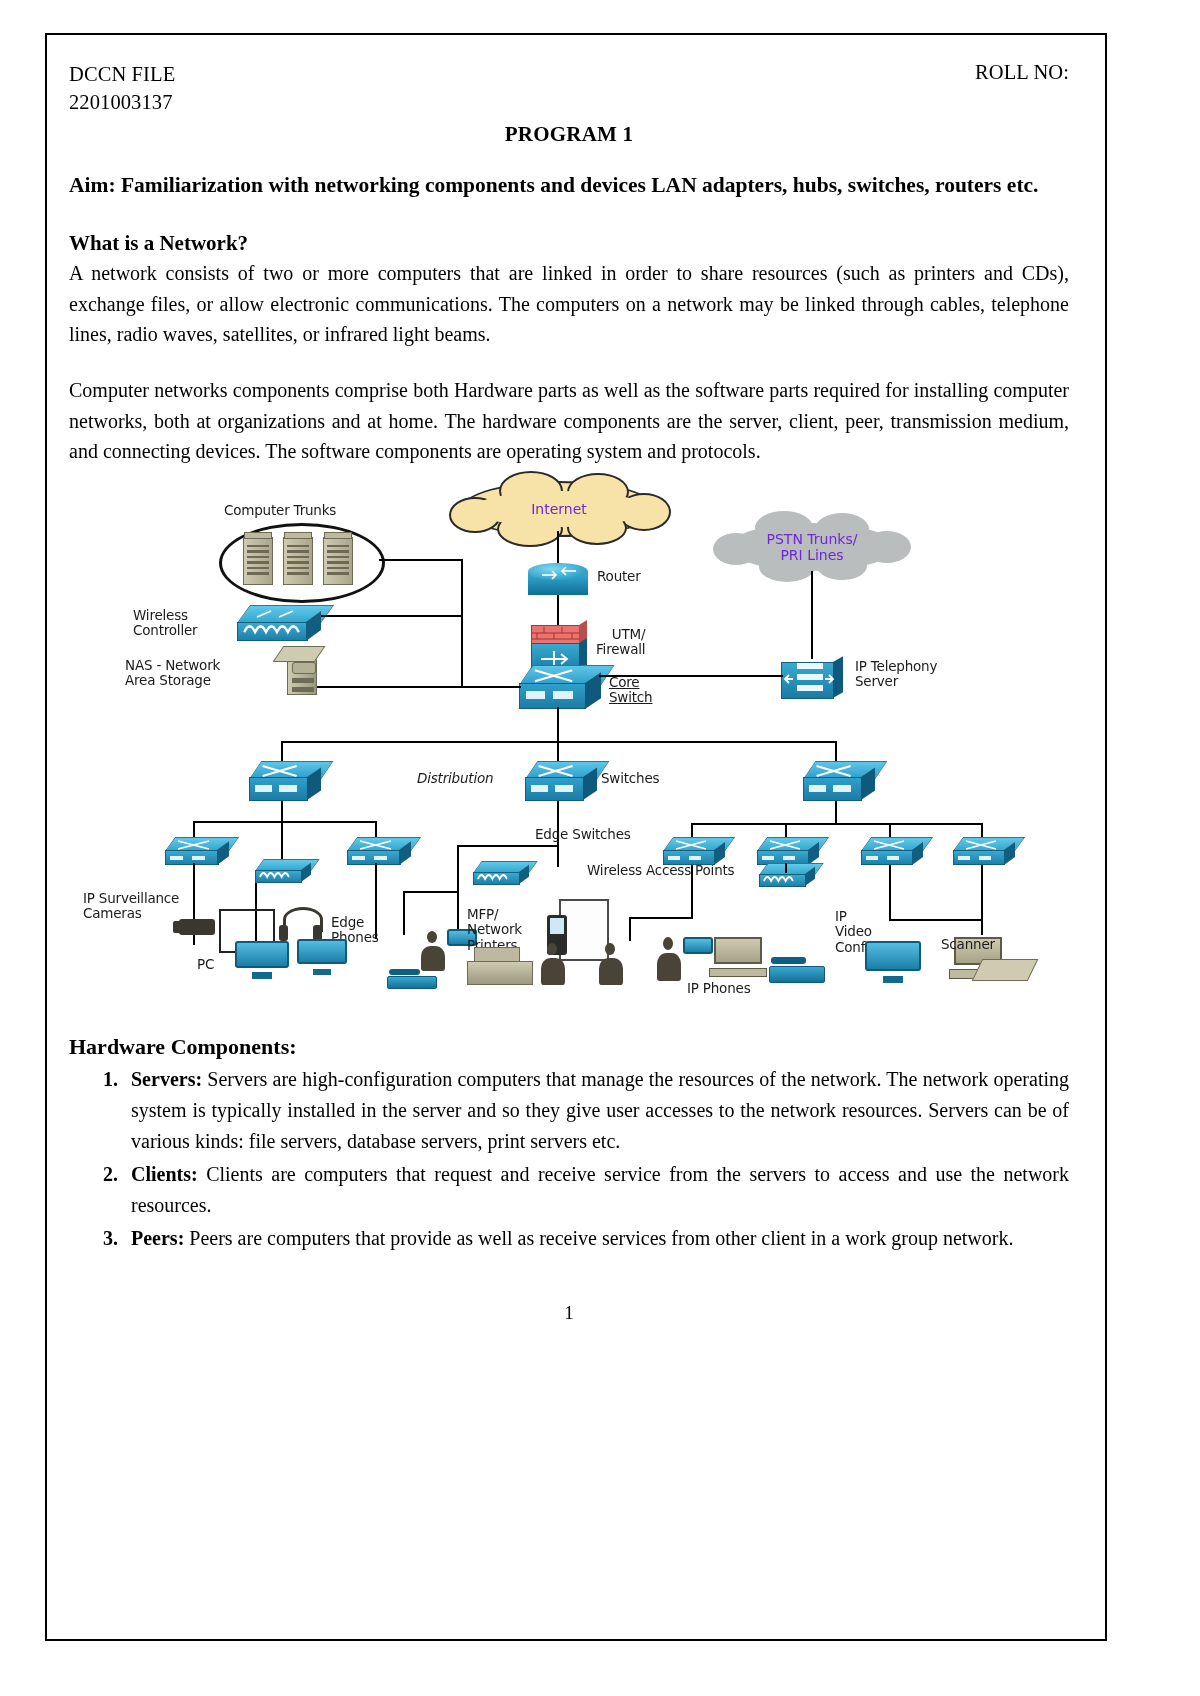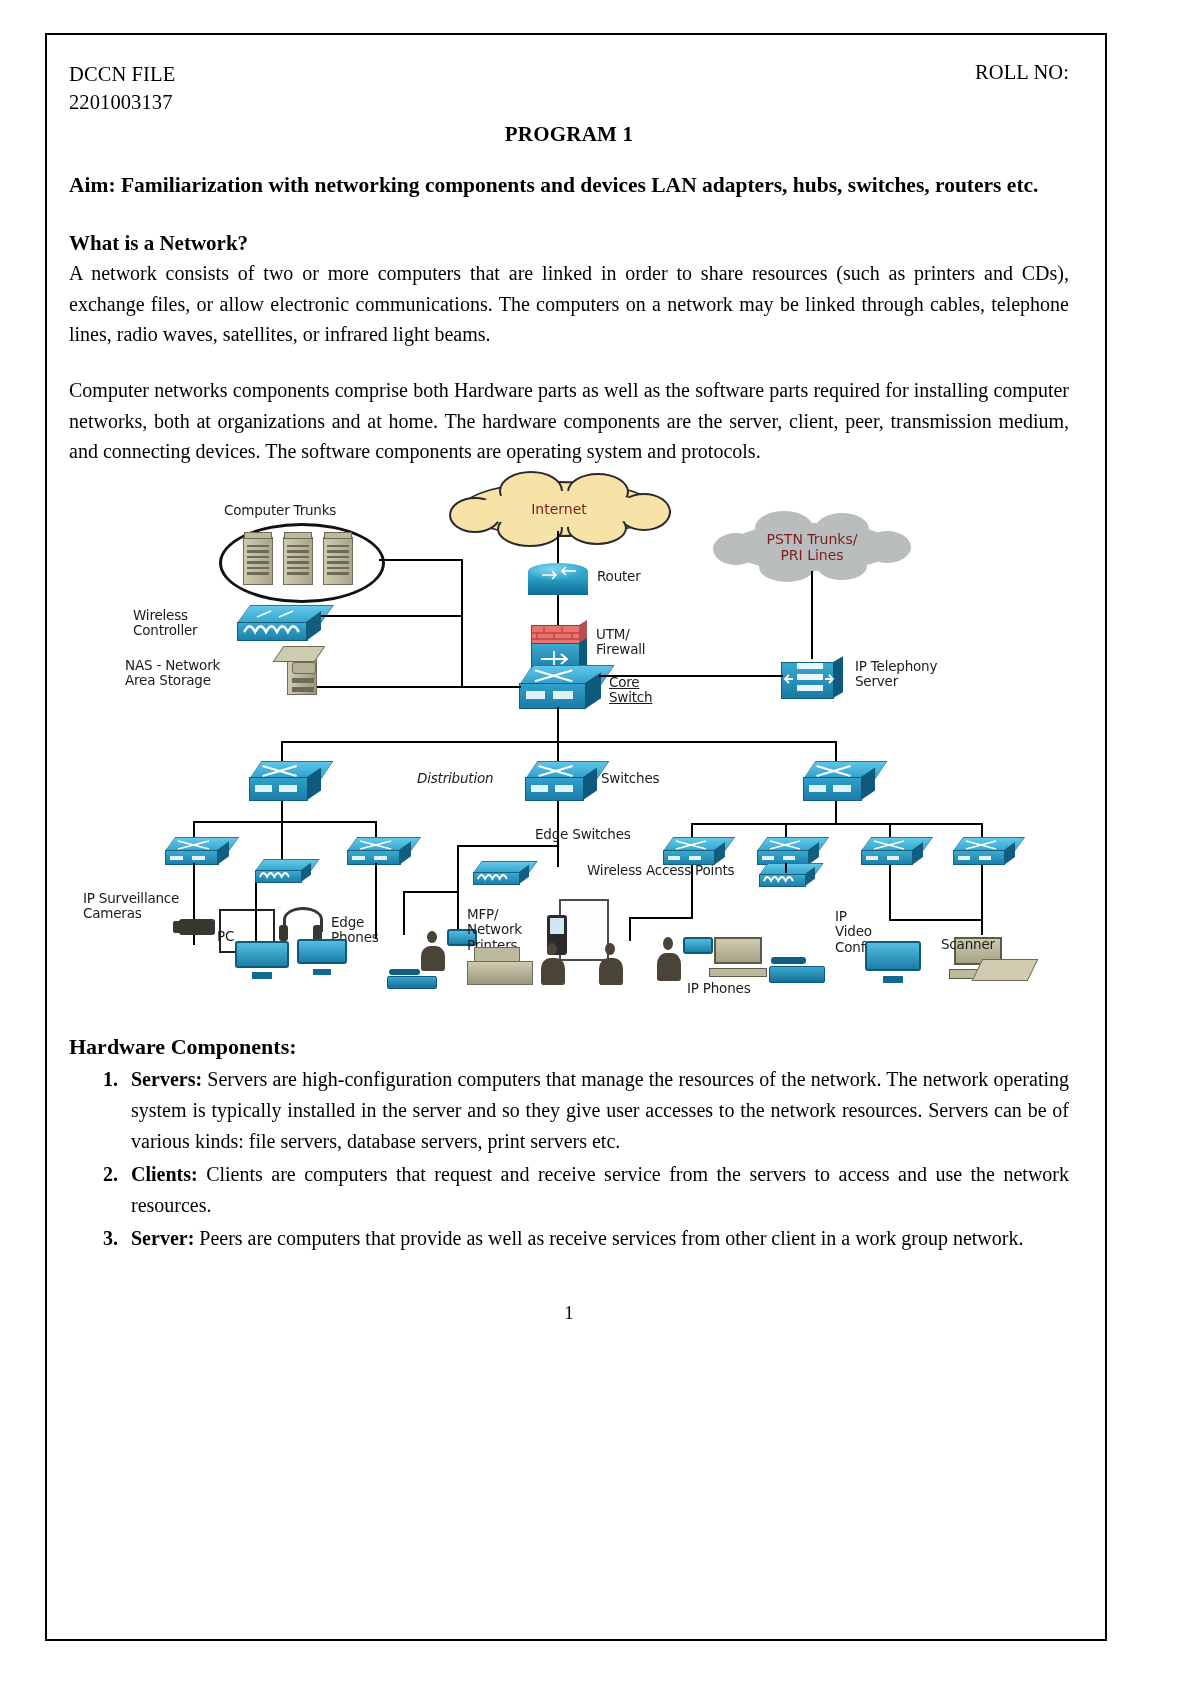--- a/index.html
+++ b/index.html
@@ -24,21 +24,21 @@
   ol.items li::marker{font-weight:bold;}
   ol.items b{font-weight:bold;}
   .pageno{position:absolute;left:0;right:0;bottom:-150px;text-align:center;font-size:19px;}
   
   .node{position:absolute;}
   .lbl{position:absolute;font-family:"DejaVu Sans",sans-serif;font-size:13.5px;color:#1b1b1b;line-height:1.15;letter-spacing:-.2px;white-space:pre-line;font-weight:500;}
   .wire{position:absolute;background:#000;}
   .wire.h{height:2px;}
   .wire.v{width:2px;}
   .cloud{position:absolute;border-radius:50%;}
-  .cloud .ct{position:absolute;left:0;right:0;top:50%;transform:translateY(-50%);text-align:center;font-family:"DejaVu Sans",sans-serif;font-size:14px;color:#7f1d1d;line-height:1.15;white-space:pre-line;z-index:3;font-weight:500;}
+  .cloud .ct{position:absolute;left:0;right:0;top:50%;transform:translateY(-50%);text-align:center;font-family:"DejaVu Sans",sans-serif;font-size:14px;color:#6d28d9;line-height:1.15;white-space:pre-line;z-index:3;font-weight:500;}
   .cl-lobe{position:absolute;border-radius:50%;}
   
   .sw{position:absolute;}
   .sw .top{position:absolute;left:0;top:0;width:100%;height:46%;background:linear-gradient(#5fc6e8,#2f9fcb);transform:skewX(-34deg);transform-origin:bottom left;border:1px solid #1b7ba0;box-sizing:border-box;}
   .sw .front{position:absolute;left:0;bottom:0;width:82%;height:58%;background:linear-gradient(#2f9fcb,#1c7ca6);border:1px solid #145f80;box-sizing:border-box;}
   .sw .side{position:absolute;right:0;bottom:0;width:20%;height:58%;background:#0f5a7c;transform:skewY(-34deg);transform-origin:bottom left;}
   .sw .p{position:absolute;background:#dff3fb;height:18%;width:24%;bottom:22%;}
   .sw .x{position:absolute;width:60%;height:40%;left:12%;top:6%;}
   
   .ap{position:absolute;}
@@ -160,21 +160,21 @@
           <div class="brickside"></div>
         <div class="base"></div>
           <div class="baseside"></div>
         <svg style="position:absolute;left:6px;bottom:4px;width:38px;height:20px" viewBox="0 0 38 20">
           <path d="M4 10 H30 M24 5 L30 10 L24 15 M17 2 V18" stroke="#fff" stroke-width="1.8" fill="none"></path>
         </svg>
         <svg style="position:absolute;left:1px;top:2px;width:48px;height:17px" viewBox="0 0 48 17">
           <path d="M0 6 H48 M0 12 H48 M12 0 V6 M30 0 V6 M5 6 V12 M22 6 V12 M40 6 V12" stroke="#a33" stroke-width="1" fill="none"></path>
         </svg>
       </div>
-      <div class="lbl" style="left:527px;top:152px;">UTM/
+      <div class="lbl" style="left:527px;top:152px;text-align:right;">UTM/
 Firewall</div>
 
       <div class="node" style="left:150px;top:48px;width:160px;height:74px;">
         <div style="position:absolute;left:0;top:0;width:160px;height:74px;border:3px solid #111;border-radius:50%;"></div>
         <div class="rack" style="left:24px;top:14px;width:30px;height:48px;">
           <div class="cap"></div>
           <div class="slot" style="top:16%"></div>
             <div class="slot" style="top:28%"></div>
           <div class="slot" style="top:40%"></div>
             <div class="slot" style="top:52%"></div>
@@ -428,21 +428,21 @@
       <div class="headset" style="left:214px;top:432px;width:34px;height:22px;"></div>
       <div style="position:absolute;left:210px;top:450px;width:9px;height:16px;background:#3a3630;border-radius:3px;"></div>
       <div style="position:absolute;left:244px;top:450px;width:9px;height:16px;background:#3a3630;border-radius:3px;"></div>
       <div class="lbl" style="left:262px;top:440px;">Edge
 Phones</div>
 
       <div class="mon" style="left:166px;top:466px;width:54px;height:38px;">
         <div class="scr"></div>
           <div class="stand"></div>
       </div>
-      <div class="lbl" style="left:128px;top:454px;margin-left:20px;">PC</div>
+      <div class="lbl" style="left:128px;top:482px;">PC</div>
 
       <div class="mon" style="left:228px;top:464px;width:50px;height:36px;">
         <div class="scr"></div>
           <div class="stand"></div>
       </div>
 
       <div class="person" style="left:350px;top:456px;width:28px;height:40px;">
         <div class="head"></div>
           <div class="body"></div>
       </div>
@@ -513,19 +513,19 @@
 
     <h3 class="hw">Hardware Components:</h3>
     <ol class="items">
       <li>
         <b>Servers:</b><span> Servers are high-configuration computers that manage the resources of the network. The network operating system is typically installed in the server and so they give user accesses to the network resources. Servers can be of various kinds: file servers, database servers, print servers etc.</span>
       </li>
       <li>
         <b>Clients:</b><span> Clients are computers that request and receive service from the servers to access and use the network resources.</span>
       </li>
       <li>
-        <b>Server:</b><span> Peers are computers that provide as well as receive services from other client in a work group network.</span>
+        <b>Peers:</b><span> Peers are computers that provide as well as receive services from other client in a work group network.</span>
       </li>
     </ol>
 
     <div class="pageno" style="position:relative;bottom:auto;margin-top:48px;">1</div>
   </div>
 </div>
 
 </body></html>

